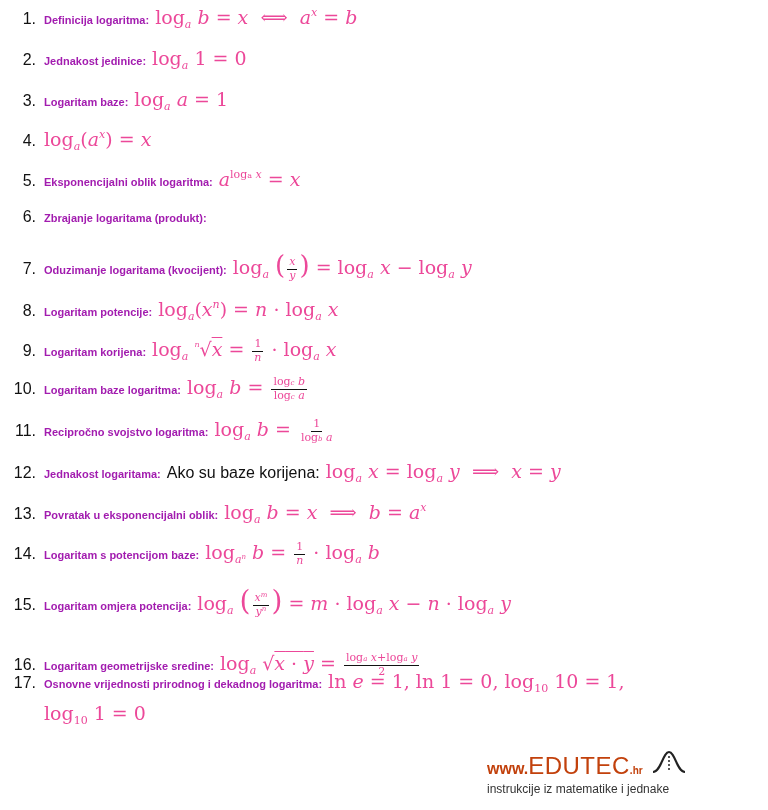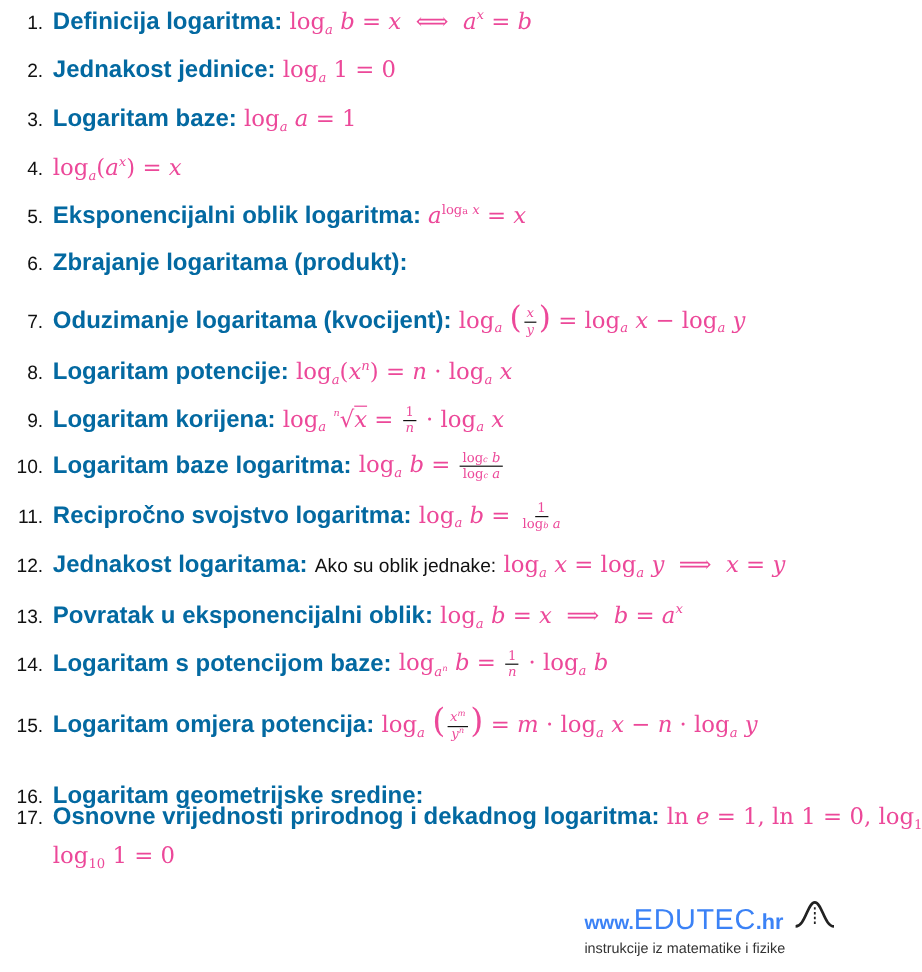--- a/index.html
+++ b/index.html
@@ -1,34 +1,34 @@
 <!DOCTYPE html>
 <html><head>
 <meta charset="utf-8">
 <style>
   html, body { margin:0; padding:0; background:#ffffff; }
   body { width:768px; height:810px; position:relative; overflow:hidden; color:#111; }
   .list { position:absolute; left:0; top:0; width:768px; }
   .item { position:absolute; left:0; display:flex; align-items:baseline; white-space:nowrap; }
   .num { display:inline-block; width:44px; text-align:right; padding-right:8px; box-sizing:border-box;
          font-family:"Liberation Sans", sans-serif; font-size:16px; color:#111; }
-  .title { font-family:"Liberation Sans", sans-serif; font-size:20px; font-weight:bold; color:#0369a1; margin-right:6px; }
+  .title { font-family:"Liberation Sans", sans-serif; font-size:11px; font-weight:bold; color:#a21caf; margin-right:6px; }
   .plain { font-family:"Liberation Sans", sans-serif; font-size:16px; color:#111; margin-right:6px; }
   .math { font-family:"DejaVu Serif", serif; font-size:19px; color:#ec4899; }
   .math i { font-style:italic; }
   .math sub { font-size:11px; vertical-align:-4px; }
   .math sup { font-size:11px; vertical-align:8px; }
   .frac { display:inline-flex; flex-direction:column; align-items:center; vertical-align:middle; font-size:11px; line-height:1.1; margin:0 2px; }
   .frac .n { border-bottom:1px solid #111; padding:0 2px; }
   .frac .d { padding:0 2px; }
   .logo { position:absolute; left:487px; top:750px; }
-  .logo-line { display:flex; align-items:baseline; font-family:"Liberation Sans", sans-serif; color:#3b82f6; }
+  .logo-line { display:flex; align-items:baseline; font-family:"Liberation Sans", sans-serif; color:#c2410c; }
   .www { font-size:16px; font-weight:bold; }
   .brand { font-size:24px; font-weight:normal; letter-spacing:0.5px; }
-  .tld { font-size:18px; font-weight:bold; }
+  .tld { font-size:10px; font-weight:bold; }
   .tagline { font-family:"Liberation Sans", sans-serif; font-size:12px; color:#333; margin-top:2px; }
   .bell { margin-left:8px; vertical-align:middle; }
 </style>
 </head>
 <body>
 
 <div class="list">
 
   <div class="item" style="top:6px">
     <span class="num">1.</span>
@@ -102,21 +102,21 @@
     <span class="title">Recipročno svojstvo logaritma:</span>
     <span class="math">log<sub><i>a</i></sub> <i>b</i> = <span class="frac">
           <span class="n">1</span>
           <span class="d">log<span style="font-size:7px"><i>b</i></span> <i>a</i></span>
         </span></span>
   </div>
 
   <div class="item" style="top:460px">
     <span class="num">12.</span>
     <span class="title">Jednakost logaritama:</span>
-    <span class="plain">Ako su oblik jednake:</span>
+    <span class="plain">Ako su baze korijena:</span>
     <span class="math">log<sub><i>a</i></sub> <i>x</i> = log<sub><i>a</i></sub> <i>y</i> &nbsp;⟹&nbsp; <i>x</i> = <i>y</i></span>
   </div>
 
   <div class="item" style="top:501px">
     <span class="num">13.</span>
     <span class="title">Povratak u eksponencijalni oblik:</span>
     <span class="math">log<sub><i>a</i></sub> <i>b</i> = <i>x</i> &nbsp;⟹&nbsp; <i>b</i> = <i>a</i><sup><i>x</i></sup></span>
   </div>
 
   <div class="item" style="top:541px">
@@ -133,20 +133,24 @@
     <span class="title">Logaritam omjera potencija:</span>
     <span class="math">log<sub><i>a</i></sub> <span style="font-size:28px">(</span><span class="frac">
           <span class="n"><i>x</i><sup style="font-size:7px;vertical-align:4px"><i>m</i></sup></span>
           <span class="d"><i>y</i><sup style="font-size:7px;vertical-align:4px"><i>n</i></sup></span>
         </span><span style="font-size:28px">)</span> = <i>m</i> · log<sub><i>a</i></sub> <i>x</i> − <i>n</i> · log<sub><i>a</i></sub> <i>y</i></span>
   </div>
 
   <div class="item" style="top:652px">
     <span class="num">16.</span>
     <span class="title">Logaritam geometrijske sredine:</span>
+    <span class="math">log<sub><i>a</i></sub> √<span style="text-decoration:overline"><i>x</i> · <i>y</i></span> = <span class="frac">
+          <span class="n">log<span style="font-size:7px"><i>a</i></span> <i>x</i>+log<span style="font-size:7px"><i>a</i></span> <i>y</i></span>
+          <span class="d">2</span>
+        </span></span>
   </div>
 
   <div class="item" style="top:670px">
     <span class="num">17.</span>
     <span class="title">Osnovne vrijednosti prirodnog i dekadnog logaritma:</span>
     <span class="math">ln <i>e</i> = 1, ln 1 = 0, log<sub>10</sub> 10 = 1,</span>
   </div>
   <div class="item" style="top:702px; left:44px">
     <span class="math">log<sub>10</sub> 1 = 0</span>
   </div>
@@ -155,14 +159,14 @@
 <div class="logo">
   <div class="logo-line">
     <span class="www">www.</span>
     <span class="brand">EDUTEC</span>
     <span class="tld">.hr</span>
     <svg class="bell" width="36" height="24" viewBox="0 0 36 24">
       <path d="M2 22 C 10 22, 12 2, 18 2 C 24 2, 26 22, 34 22" fill="none" stroke="#222" stroke-width="2.2"></path>
       <line x1="18" y1="6" x2="18" y2="22" stroke="#222" stroke-width="1.5" stroke-dasharray="2,2"></line>
     </svg>
   </div>
-  <div class="tagline">instrukcije iz matematike i fizike</div>
+  <div class="tagline">instrukcije iz matematike i jednake</div>
 </div>
 
 </body></html>

